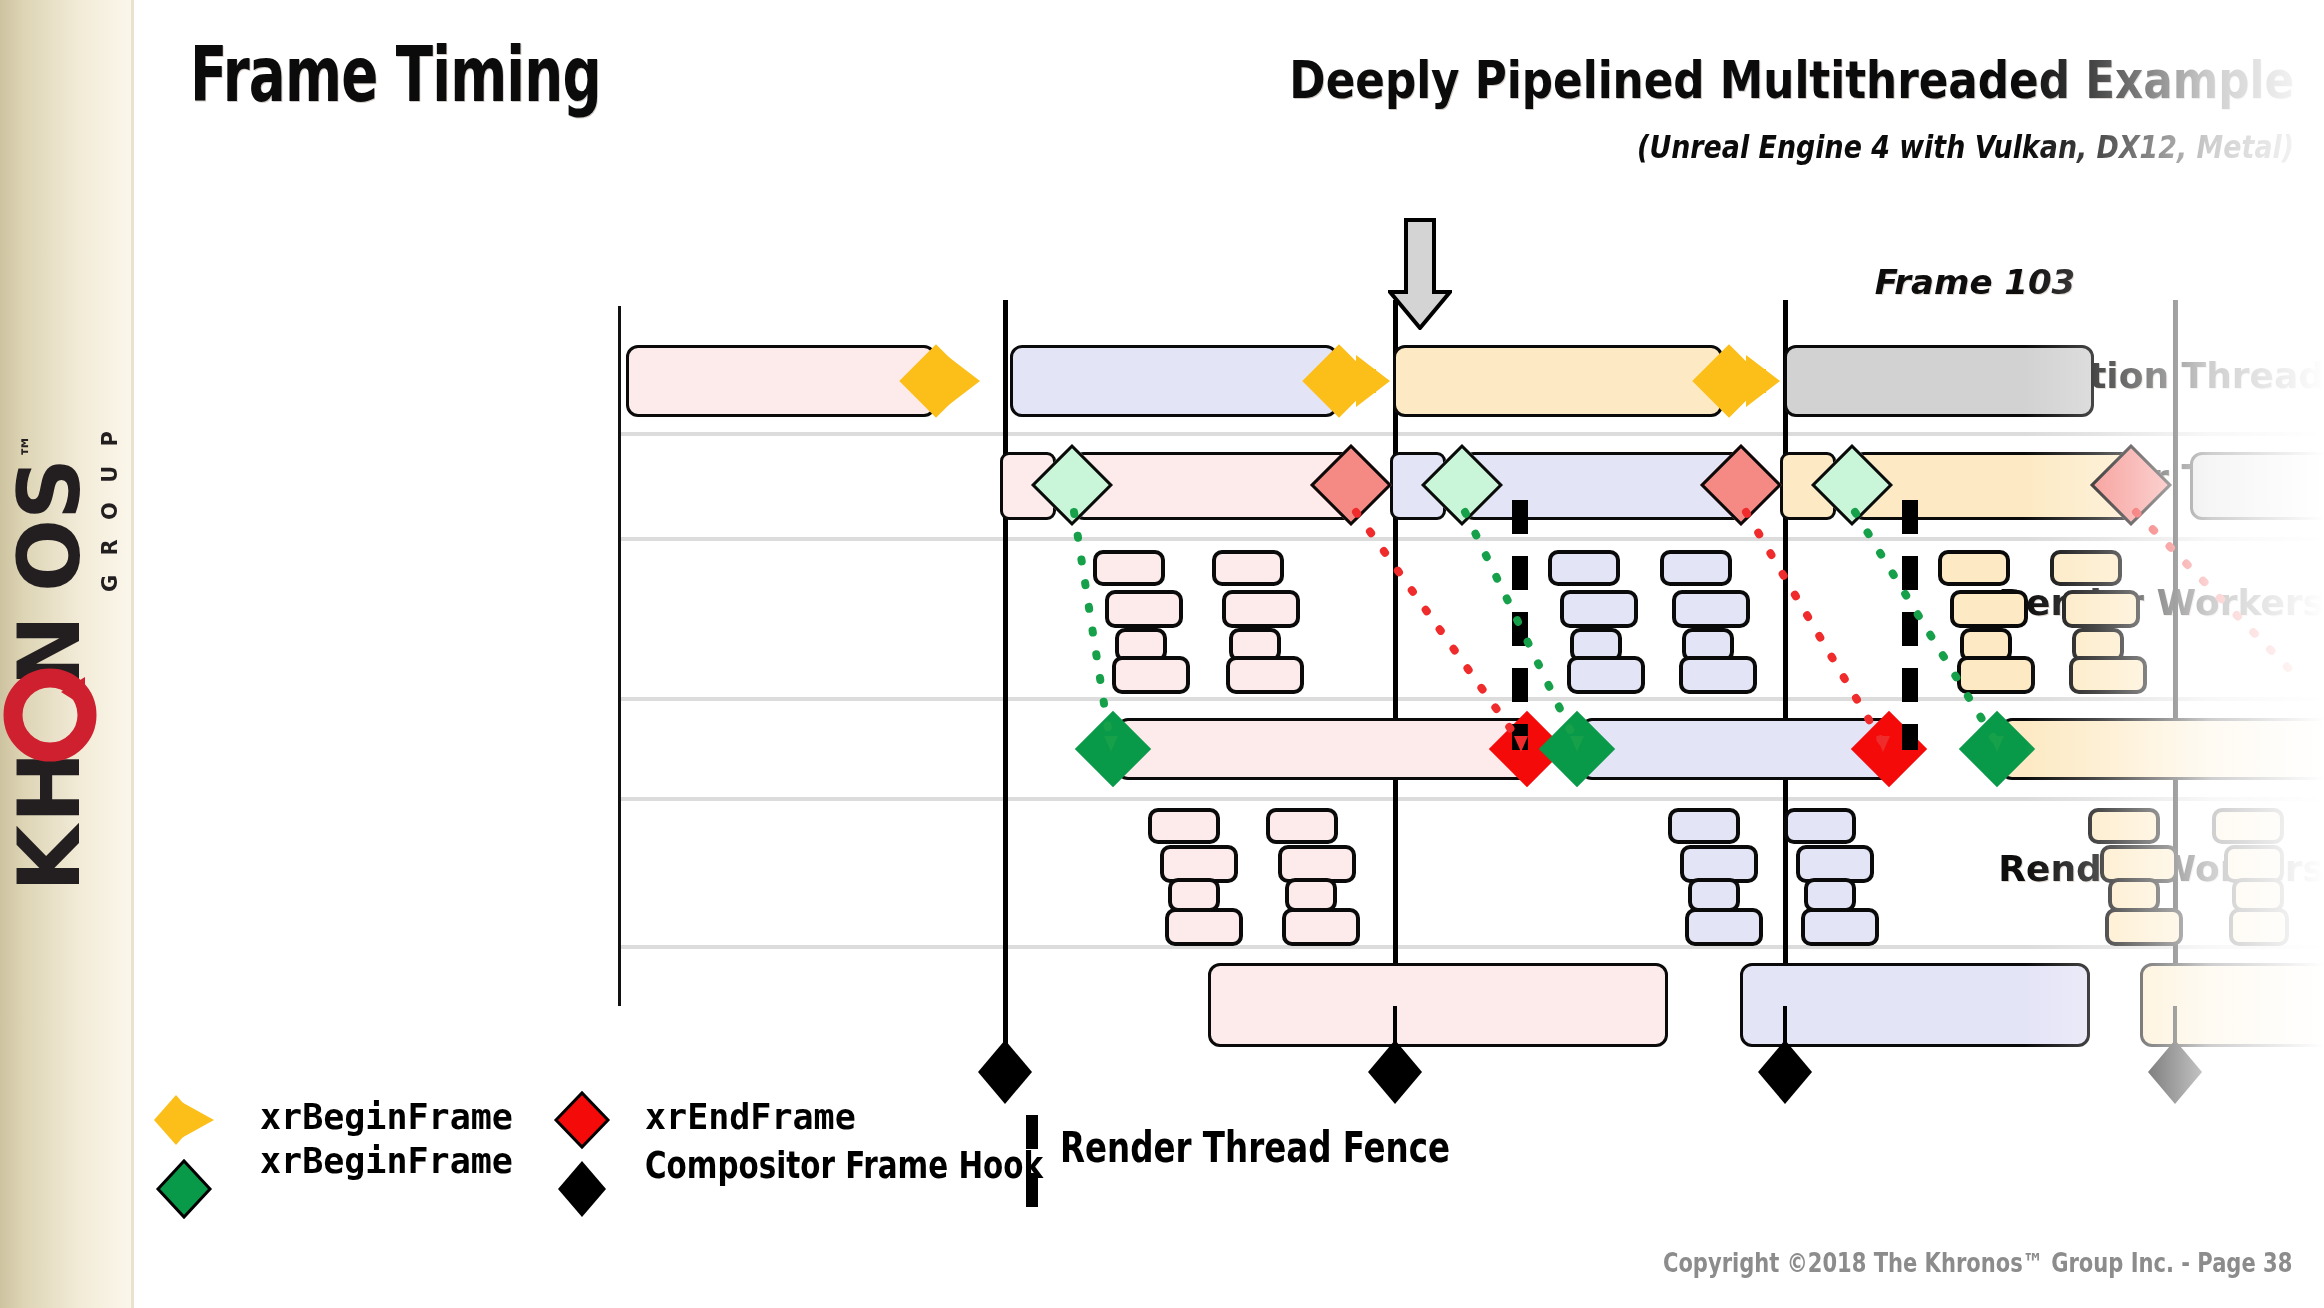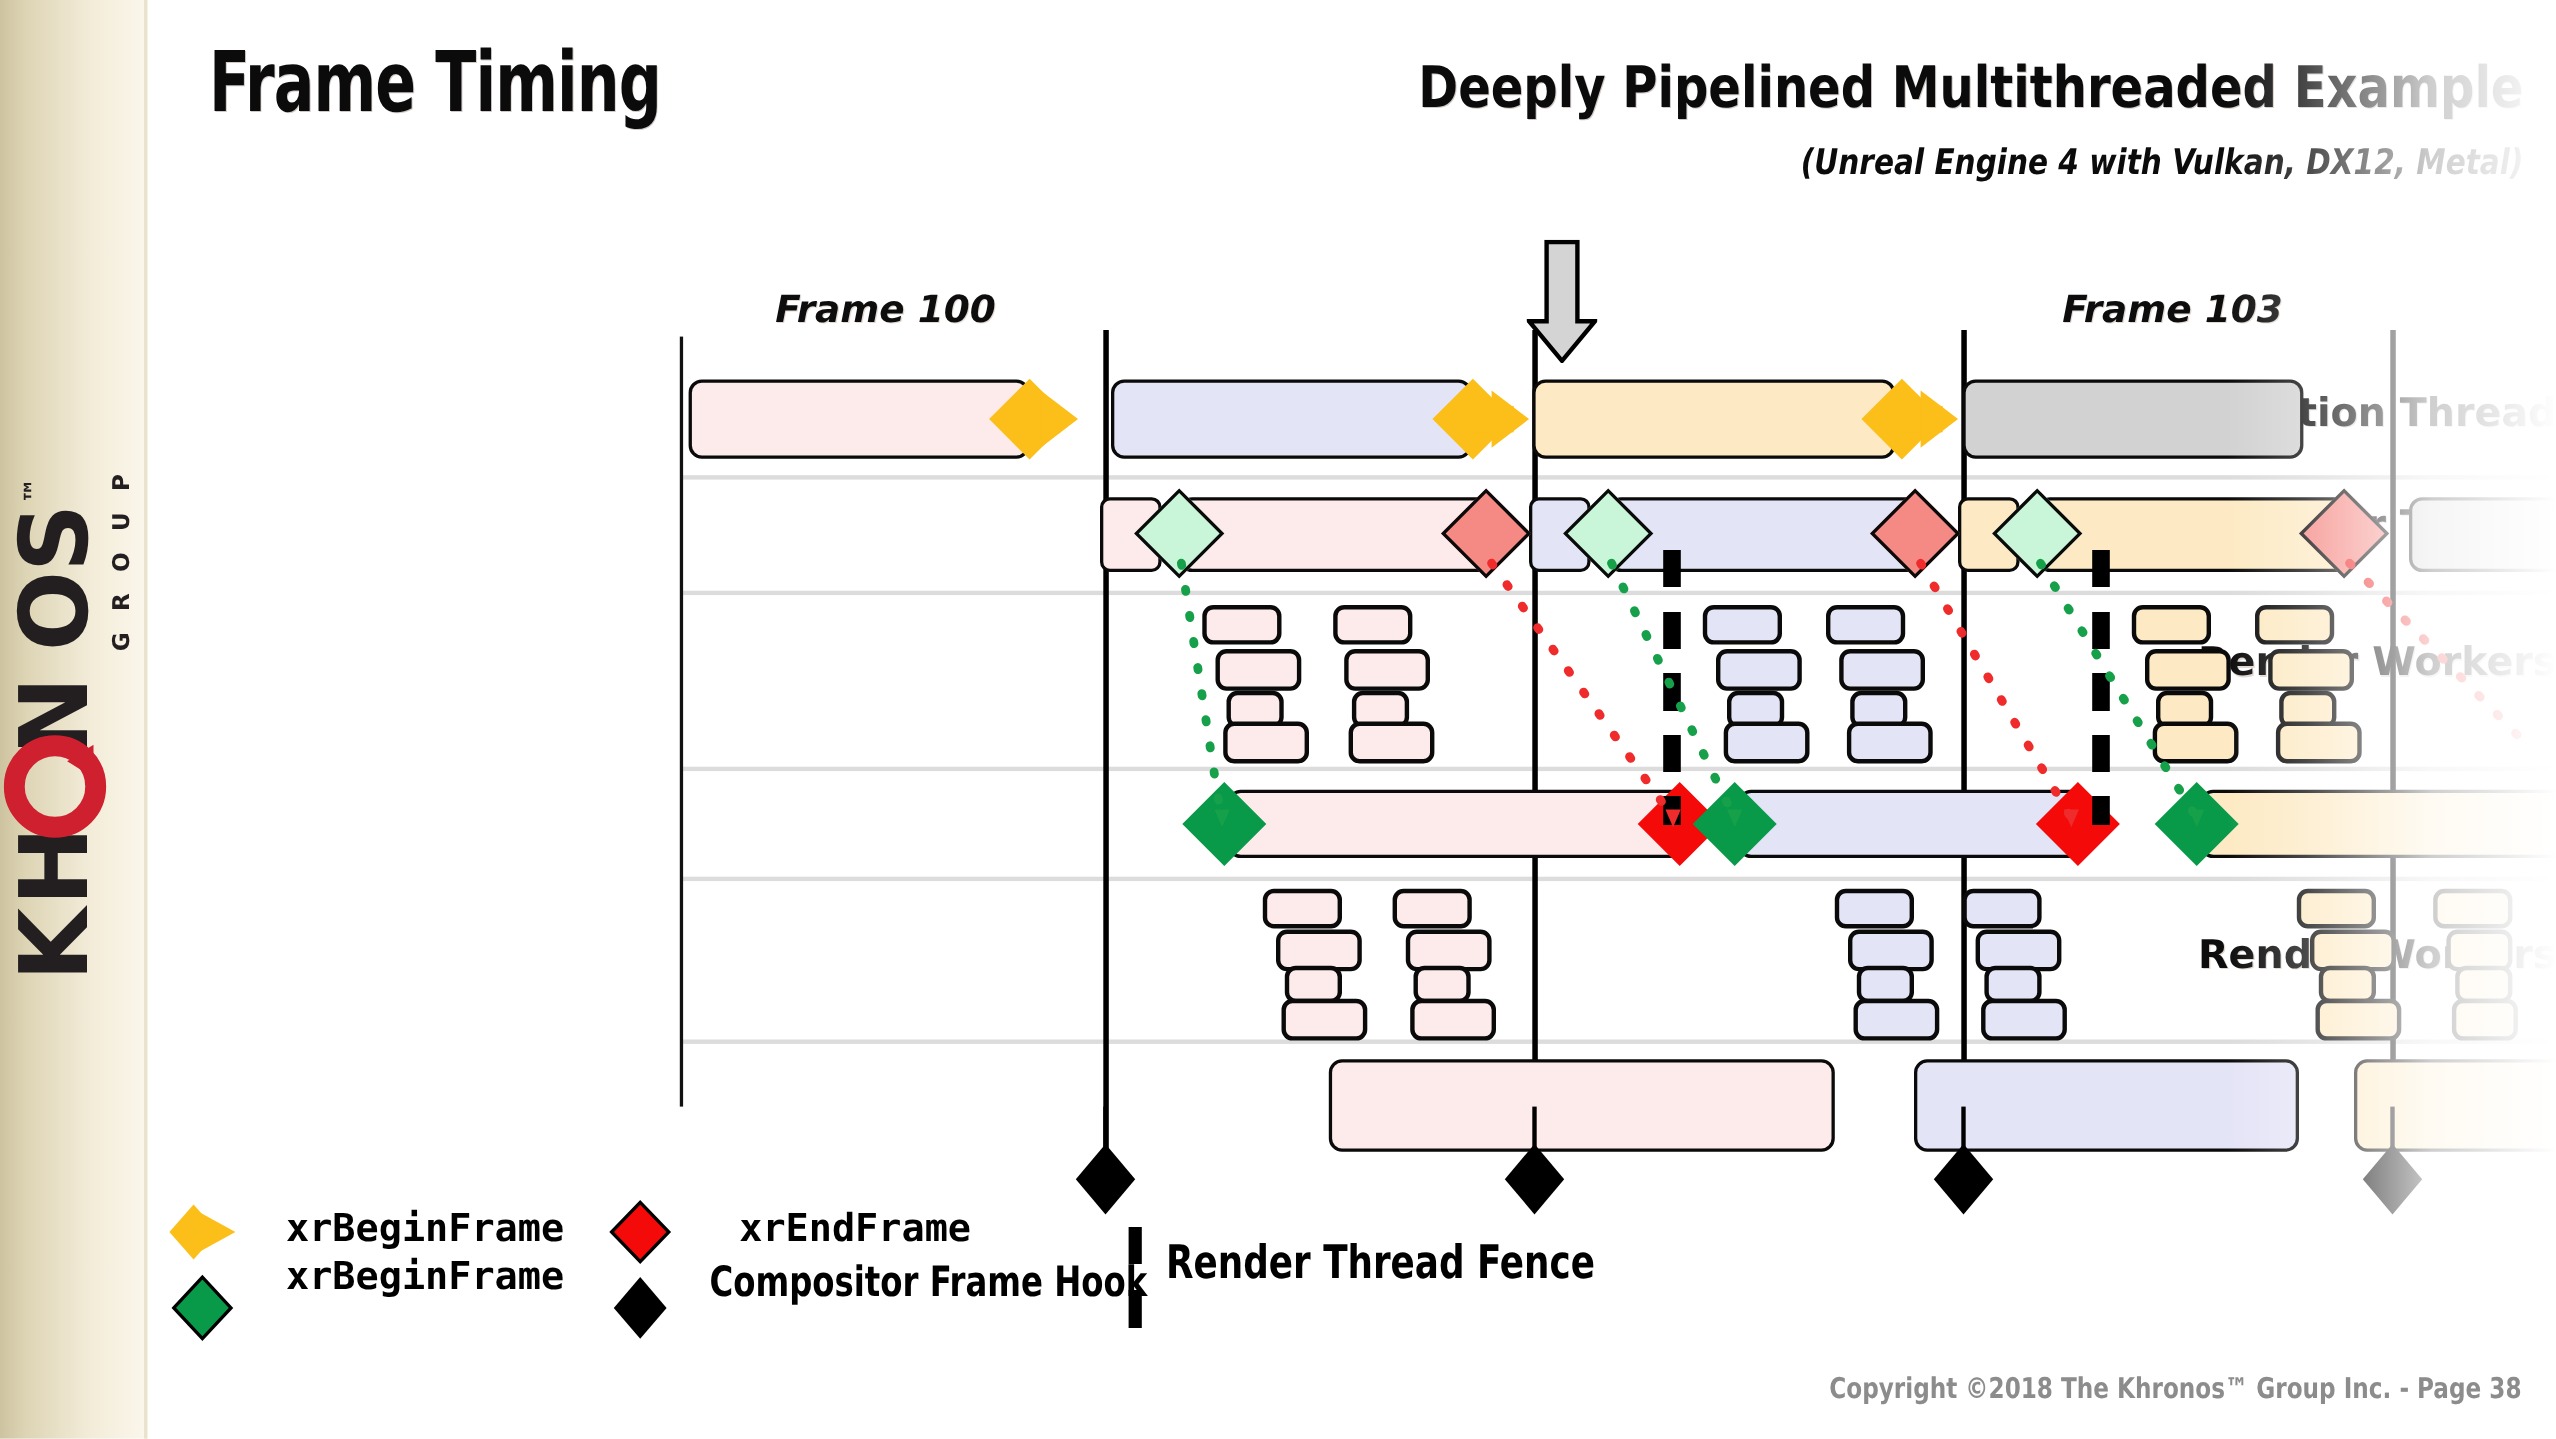--- a/index.html
+++ b/index.html
@@ -117,21 +117,20 @@
   <div class="row-label" style="top:716px;width:600px;">RHI Thread</div>
   <div class="row-label" style="top:848px;width:600px;">Render Workers</div>
   <div class="row-label" style="top:962px;width:600px;">GPU</div>
 
   <div class="rowline" style="top:432px;width:1700px;"></div>
   <div class="rowline" style="top:537px;width:1700px;"></div>
   <div class="rowline" style="top:697px;width:1700px;"></div>
   <div class="rowline" style="top:797px;width:1700px;"></div>
   <div class="rowline" style="top:945px;width:1700px;"></div>
 
-  <div class="framelabel" style="left:620px;top:262px;width:370px;">Frame 100</div>
   <div class="framelabel" style="left:1790px;top:262px;width:370px;">Frame 103</div>
 
   <div class="vline thin" style="left:618px;top:306px;height:700px;background:#111;"></div>
   <div class="vline" style="left:1003px;top:300px;height:768px;"></div>
   <div class="vline" style="left:1393px;top:300px;height:768px;"></div>
   <div class="vline" style="left:1783px;top:300px;height:768px;"></div>
   <div class="vline" style="left:2173px;top:300px;height:768px;"></div>
 
   <svg style="position:absolute;left:1388px;top:218px;width:64px;height:112px;">
     <polygon points="18,2 46,2 46,74 62,74 32,110 2,74 18,74" fill="#d4d4d4" stroke="#000" stroke-width="4"></polygon>
@@ -275,21 +274,21 @@
 
   <svg style="position:absolute;left:0;top:4px;width:80px;height:62px;">
     <polygon points="4,31 26,6 48,31 26,56" fill="#fcbe18"></polygon>
     <polygon points="26,10 64,31 26,52" fill="#fcbe18"></polygon>
   </svg>
   <div class="lg-txt" style="left:110px;top:12px;">xrBeginFrame</div>
 
   <svg style="position:absolute;left:400px;top:4px;width:64px;height:62px;">
     <polygon points="6,31 32,4 58,31 32,58" fill="#f50a0a" stroke="#000" stroke-width="3"></polygon>
   </svg>
-  <div class="lg-txt" style="left:522px;top:12px;text-align:right;">xrEndFrame</div>
+  <div class="lg-txt" style="left:495px;top:12px;text-align:right;">xrEndFrame</div>
 
   <svg style="position:absolute;left:2px;top:72px;width:64px;height:64px;">
     <polygon points="6,32 32,4 58,32 32,60" fill="#089949" stroke="#000" stroke-width="3"></polygon>
   </svg>
   <div class="lg-txt" style="left:110px;top:56px;">xrBeginFrame</div>
 
   <svg style="position:absolute;left:400px;top:72px;width:64px;height:64px;">
     <polygon points="8,32 32,4 56,32 32,60" fill="#000"></polygon>
   </svg>
   <div class="lg-txt prop" style="left:495px;top:58px;">Compositor Frame Hook</div>

